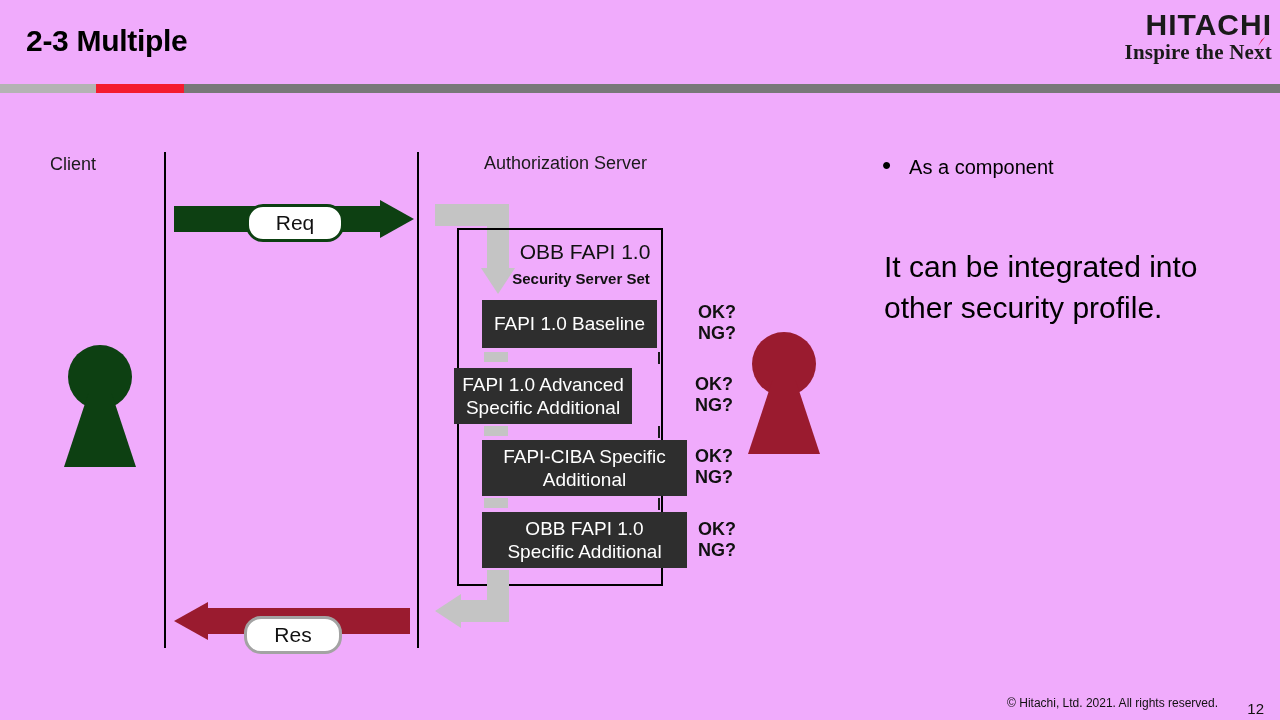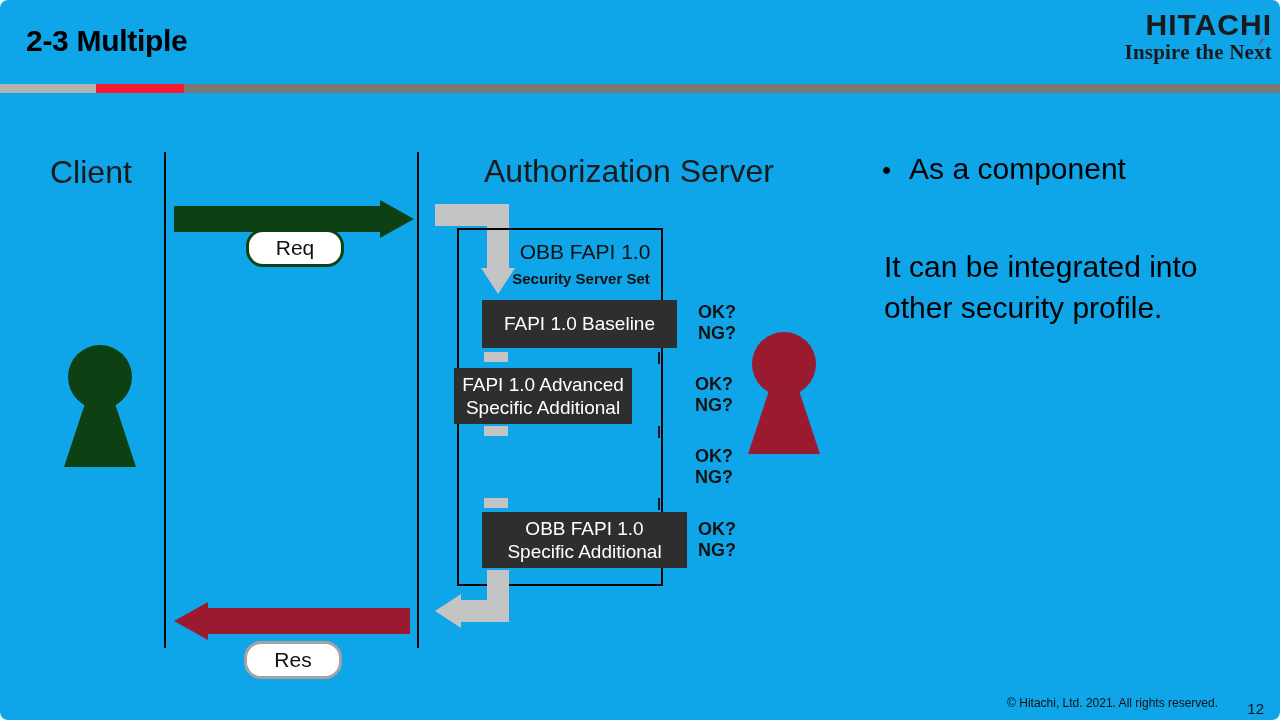--- a/index.html
+++ b/index.html
@@ -7,23 +7,22 @@
     padding: 0;
     background: #ffffff;
   }
   body {
     font-family: "Liberation Sans", sans-serif;
   }
   #slide {
     position: relative;
     width: 1280px;
     height: 720px;
-    background: #0ea5e9;
+    background: #f0abfc;
     overflow: hidden;
-    border-radius: 8px;
   }
 
   
   .slide-title {
     position: absolute;
     left: 26px;
     top: 24px;
     font-size: 30px;
     font-weight: bold;
     color: #000000;
@@ -79,21 +78,21 @@
     width: 2px;
     background: #000000;
     top: 152px;
     height: 496px;
   }
   .lifeline-client { left: 164px; }
   .lifeline-server { left: 417px; }
 
   .lane-label {
     position: absolute;
-    font-size: 32px;
+    font-size: 18px;
     color: #1a1a1a;
     white-space: nowrap;
   }
   .lane-client { left: 50px; top: 154px; }
   .lane-server { left: 452px; top: 153px; margin-left: 32px; }
 
   
   .actor {
     position: absolute;
     width: 72px;
@@ -152,21 +151,20 @@
   }
   .msg-pill {
     position: absolute;
     display: flex;
     align-items: center;
     justify-content: center;
     background: #ffffff;
     border-radius: 17px;
     font-size: 21px;
     color: #111111;
-    margin-top: 25px;
   }
   .pill-req {
     left: 246px;
     top: 204px;
     width: 92px;
     height: 32px;
     border: 3px solid #0d4012;
   }
   .pill-res {
     left: 244px;
@@ -266,21 +264,21 @@
     display: flex;
     align-items: baseline;
     gap: 18px;
   }
   .bullet-dot {
     font-size: 26px;
     color: #000000;
     line-height: 1;
   }
   .bullet-text {
-    font-size: 30px;
+    font-size: 20px;
     color: #000000;
     white-space: nowrap;
   }
   .body-text {
     position: absolute;
     left: 884px;
     top: 246px;
     width: 372px;
     font-size: 30px;
     line-height: 1.38;
@@ -351,36 +349,37 @@
   <div class="msg-pill pill-res">Res</div>
 
   <div class="gray gray-in-h"></div>
   <div class="gray gray-in-v"></div>
   <div class="gray gray-in-tip"></div>
 
   <div class="profile-outline"></div>
   <div class="profile-title">OBB FAPI 1.0</div>
   <div class="profile-subtitle">Security Server Set</div>
 
-  <div class="profile-box" style="left:482px; top:300px; width:195px; height:48px;text-align:center;">FAPI 1.0 Baseline</div>
+  <div class="profile-box" style="left:482px; top:300px; width:175px; height:48px;text-align:center;">FAPI 1.0 Baseline</div>
   <div class="verdict" style="left:698px; top:302px;">
     <div>OK?</div>
     <div>NG?</div>
   </div>
   <div class="stub" style="left:484px; top:352px;"></div>
   <div class="dash" style="left:658px; top:352px;"></div>
 
   <div class="profile-box" style="left:454px; top:368px; width:178px; height:56px;">FAPI 1.0 Advanced<br>Specific Additional</div>
   <div class="verdict" style="left:695px; top:374px;">
     <div>OK?</div>
     <div>NG?</div>
   </div>
   <div class="stub" style="left:484px; top:426px;"></div>
   <div class="dash" style="left:658px; top:426px;"></div>
 
+  <div class="profile-box" style="left:482px; top:440px; width:205px; height:56px;">FAPI-CIBA Specific<br>Additional</div>
   <div class="verdict" style="left:695px; top:446px;">
     <div>OK?</div>
     <div>NG?</div>
   </div>
   <div class="stub" style="left:484px; top:498px;"></div>
   <div class="dash" style="left:658px; top:498px;"></div>
 
   <div class="profile-box" style="left:482px; top:512px; width:205px; height:56px;">OBB FAPI 1.0<br>Specific Additional</div>
   <div class="verdict" style="left:698px; top:519px;">
     <div>OK?</div>

